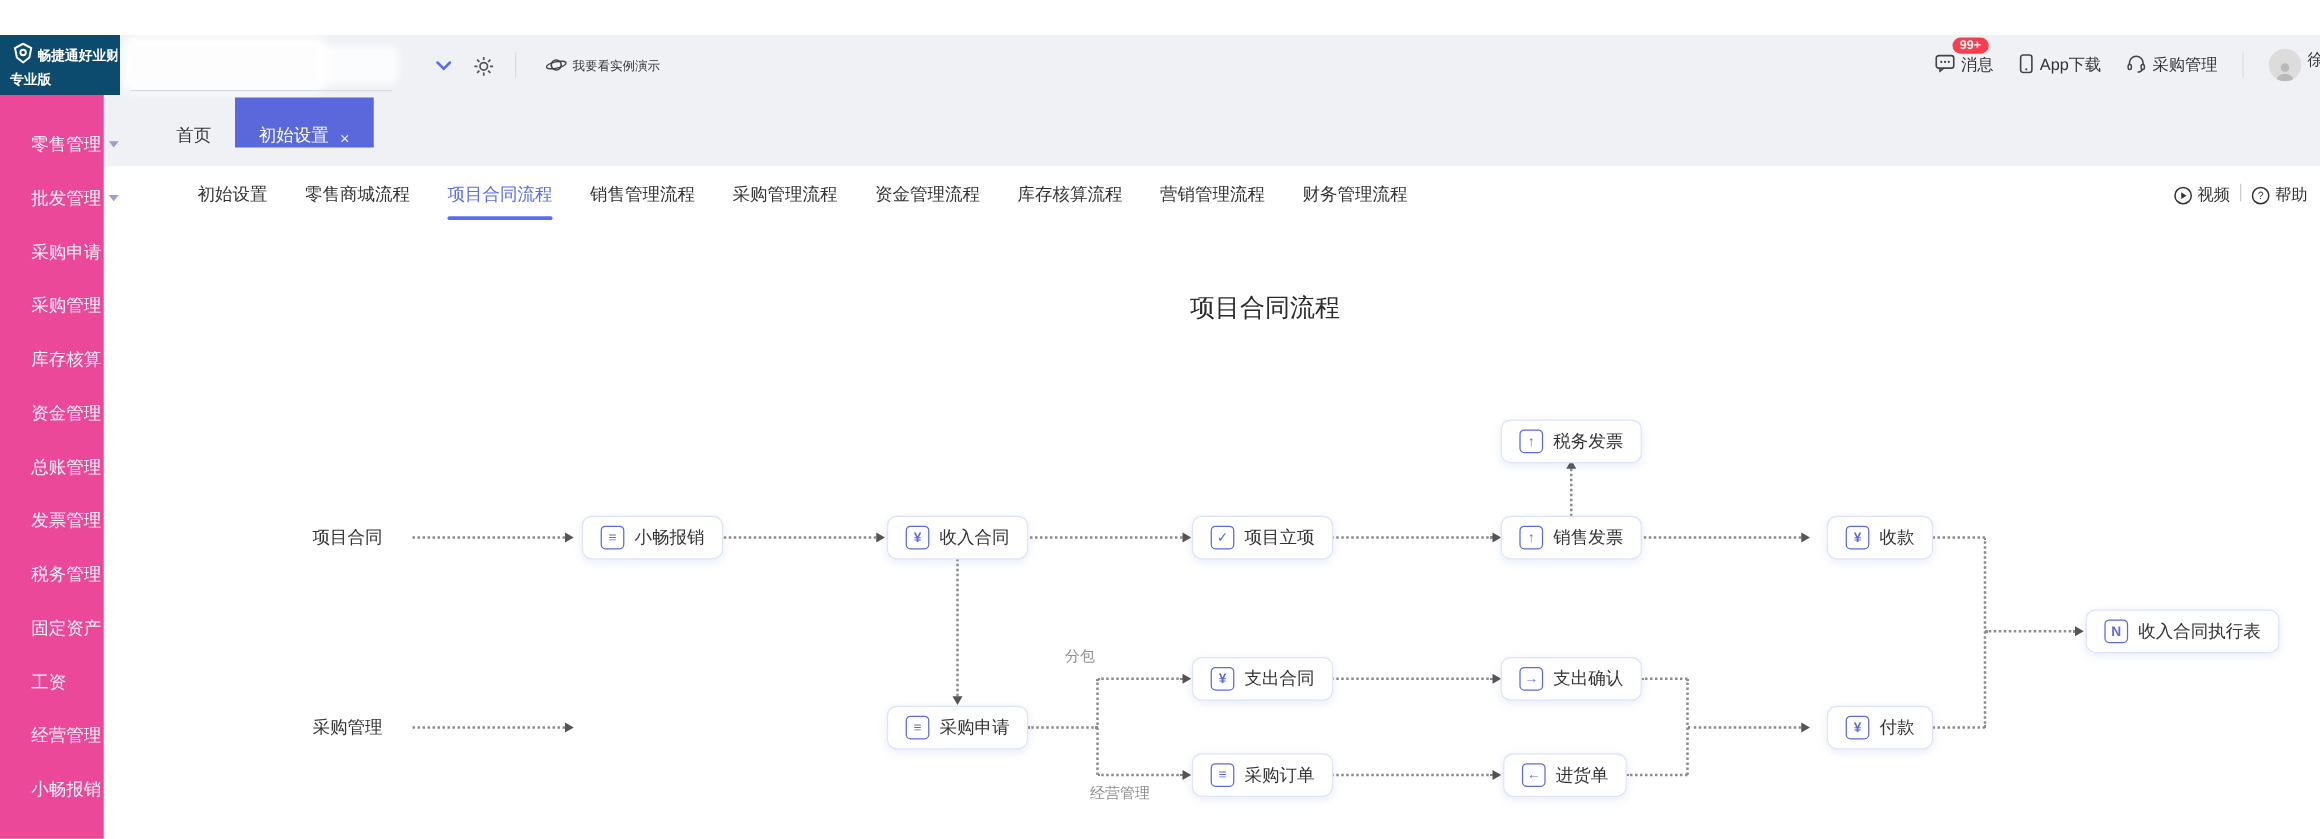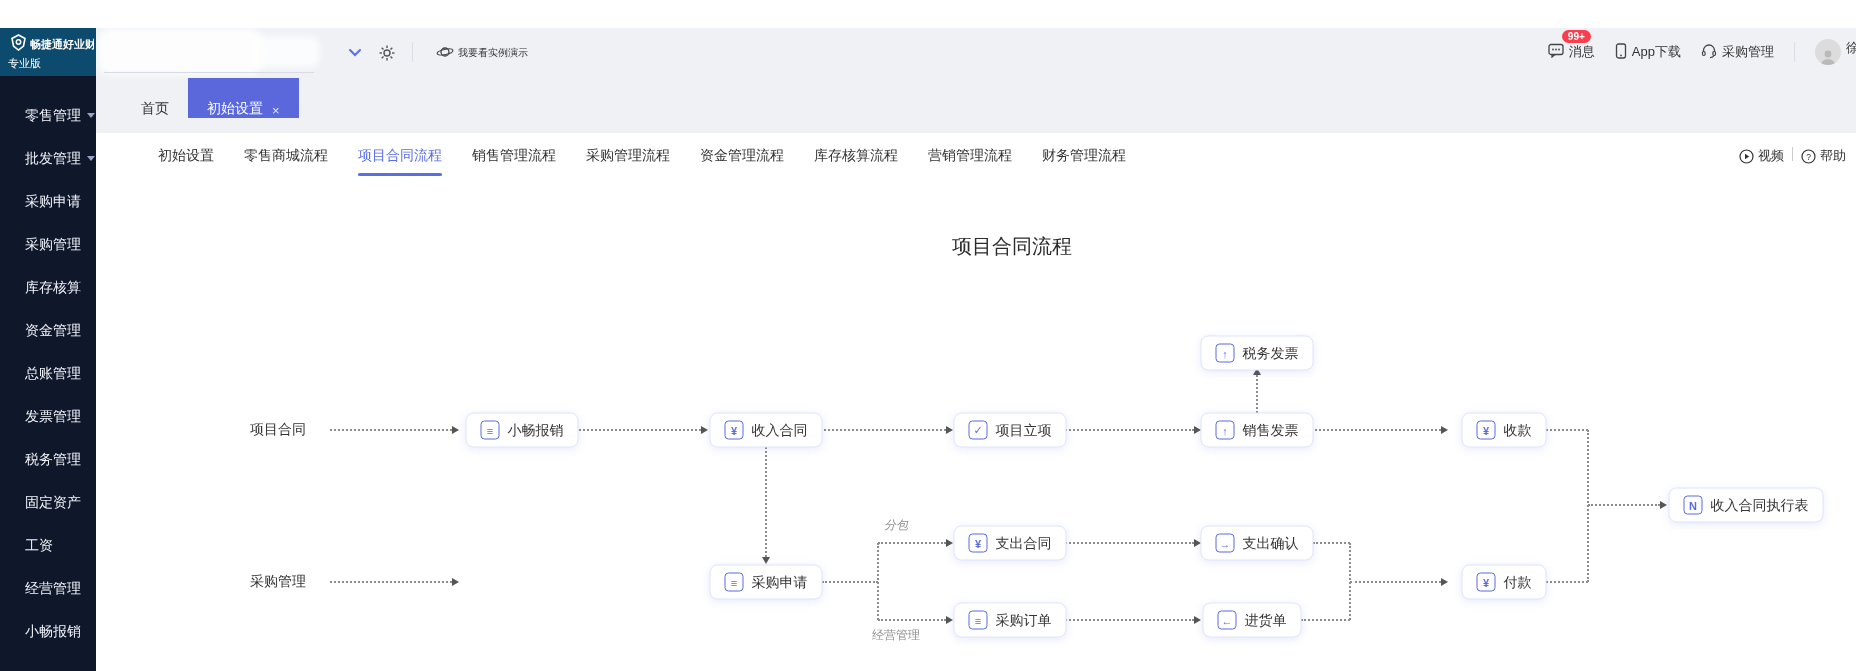--- a/index.html
+++ b/index.html
@@ -7,22 +7,22 @@
     font-family:"Liberation Sans","DejaVu Sans",sans-serif; }
   .abs { position:absolute; }
 
   
   #gray-band { top:28px; left:0; width:1856px; height:105px; background:#eff1f5; }
 
   
   #logo-block { top:28px; left:0; width:96px; height:48px; background:#0c4a6e; color:#fff; z-index:5; }
   #logo-mark { left:10px; top:6px; }
   #brand-name { left:30px; top:9px; font-size:11px; font-weight:bold; white-space:nowrap; width:64px; overflow:hidden; }
-  #brand-edition { left:8px; top:28px; font-size:11px; font-weight:normal; }
-  #sidebar { top:76px; left:0; width:96px; height:595px; background:#0f172a; z-index:4; }
+  #brand-edition { left:8px; top:28px; font-size:11px; font-weight:bold; }
+  #sidebar { top:76px; left:0; width:83px; height:595px; background:#ec4899; z-index:4; }
   #sidebar ul { list-style:none; padding-top:18px; }
   #sidebar li { height:43px; display:flex; align-items:center; padding-left:25px; color:#f2f4fa;
     font-size:14px; cursor:pointer; white-space:nowrap; }
   .caret { width:0; height:0; border-left:4.5px solid transparent; border-right:4.5px solid transparent;
     border-top:5px solid #97a2c6; margin-left:6px; display:inline-block; }
 
   
   #header { top:28px; left:96px; right:0; height:48px; }
   #censor-1 { left:8px; top:7px; width:152px; height:33px; background:#fdfdfe; border-radius:5px;
     box-shadow:0 0 8px 6px rgba(255,255,255,.95); }
@@ -232,21 +232,21 @@
       <span class="subtab">采购管理流程</span>
       <span class="subtab">资金管理流程</span>
       <span class="subtab">库存核算流程</span>
       <span class="subtab">营销管理流程</span>
       <span class="subtab">财务管理流程</span>
     </div>
   <div id="diagram-title">项目合同流程</div>
   <div id="flow-layer">
       <div class="rowlabel" style="left: 182px; top: 297px;">项目合同</div>
       <div class="rowlabel" style="left: 182px; top: 449px;">采购管理</div>
-      <div class="branchlabel" style="left: 800px; top: 392px; font-style: italic;">分包</div>
+      <div class="branchlabel" style="left: 768px; top: 392px;">分包</div>
       <div class="branchlabel" style="left: 800px; top: 502px;">经营管理</div>
       <div class="node" style="left: 426px; top: 297px;">
         <span class="nicon">≡</span>
         <span>小畅报销</span>
       </div>
       <div class="node" style="left: 670px; top: 297px;">
         <span class="nicon">¥</span>
         <span>收入合同</span>
       </div>
       <div class="node" style="left: 914px; top: 297px;">

